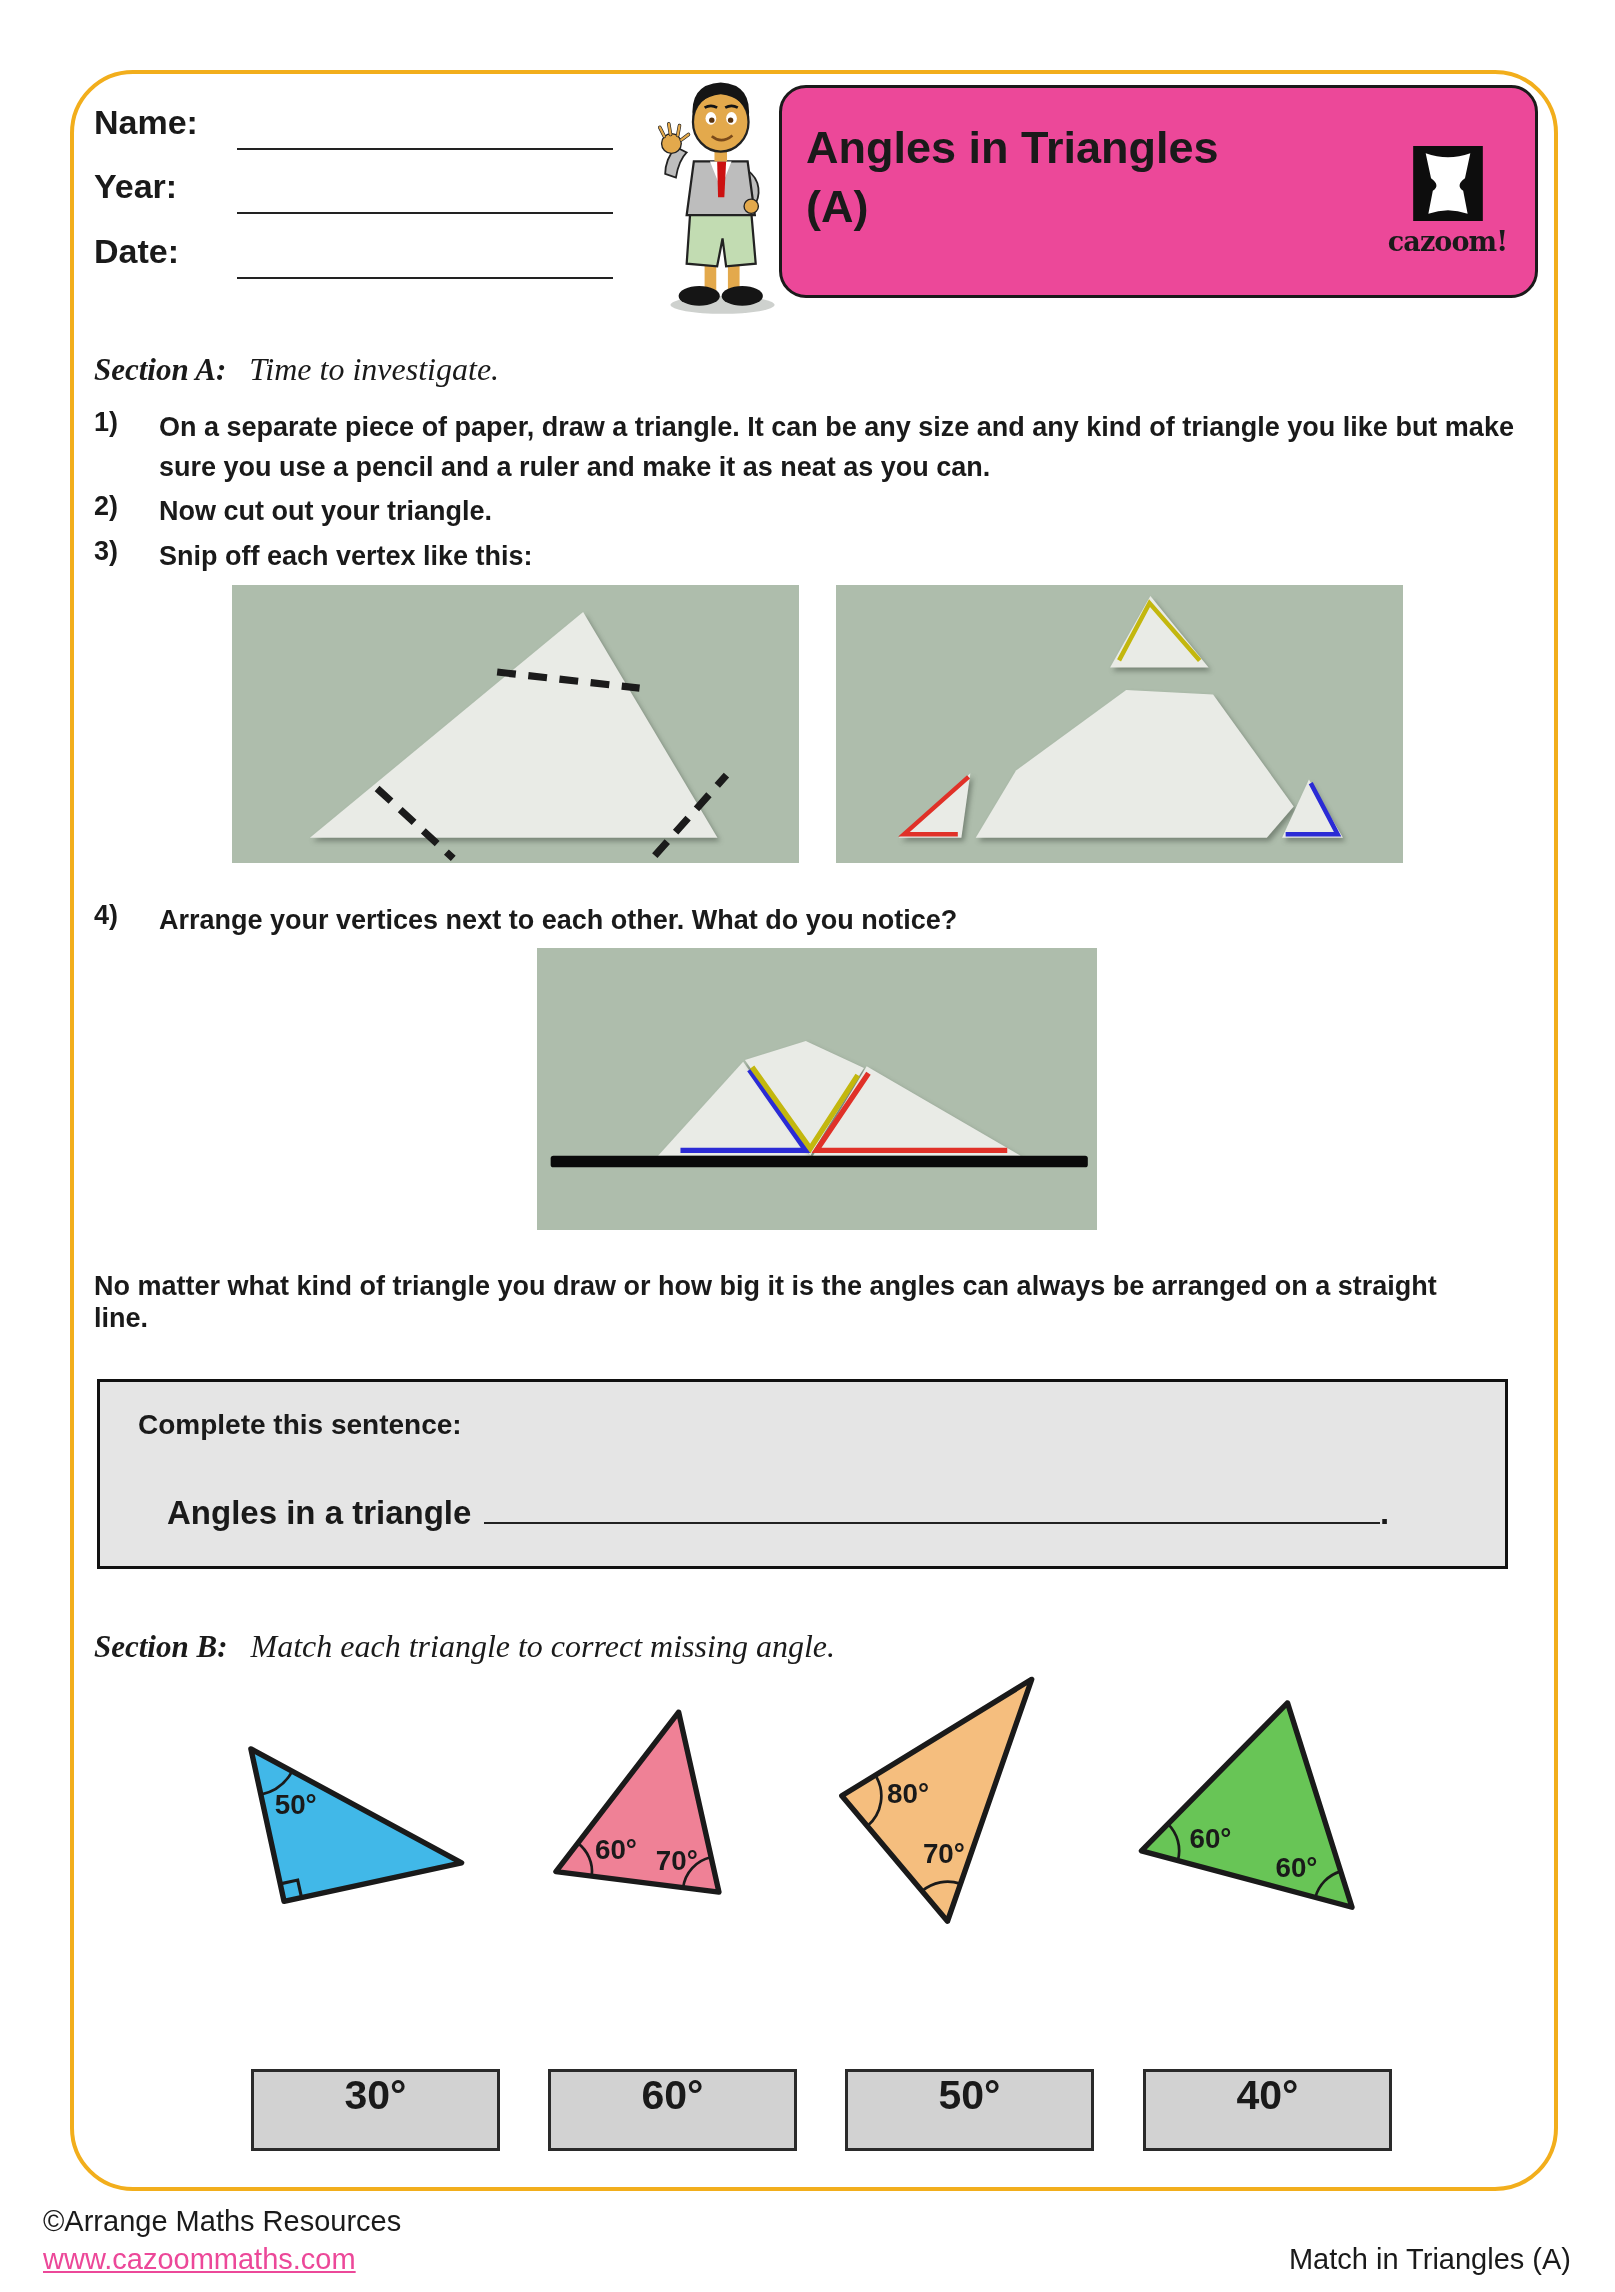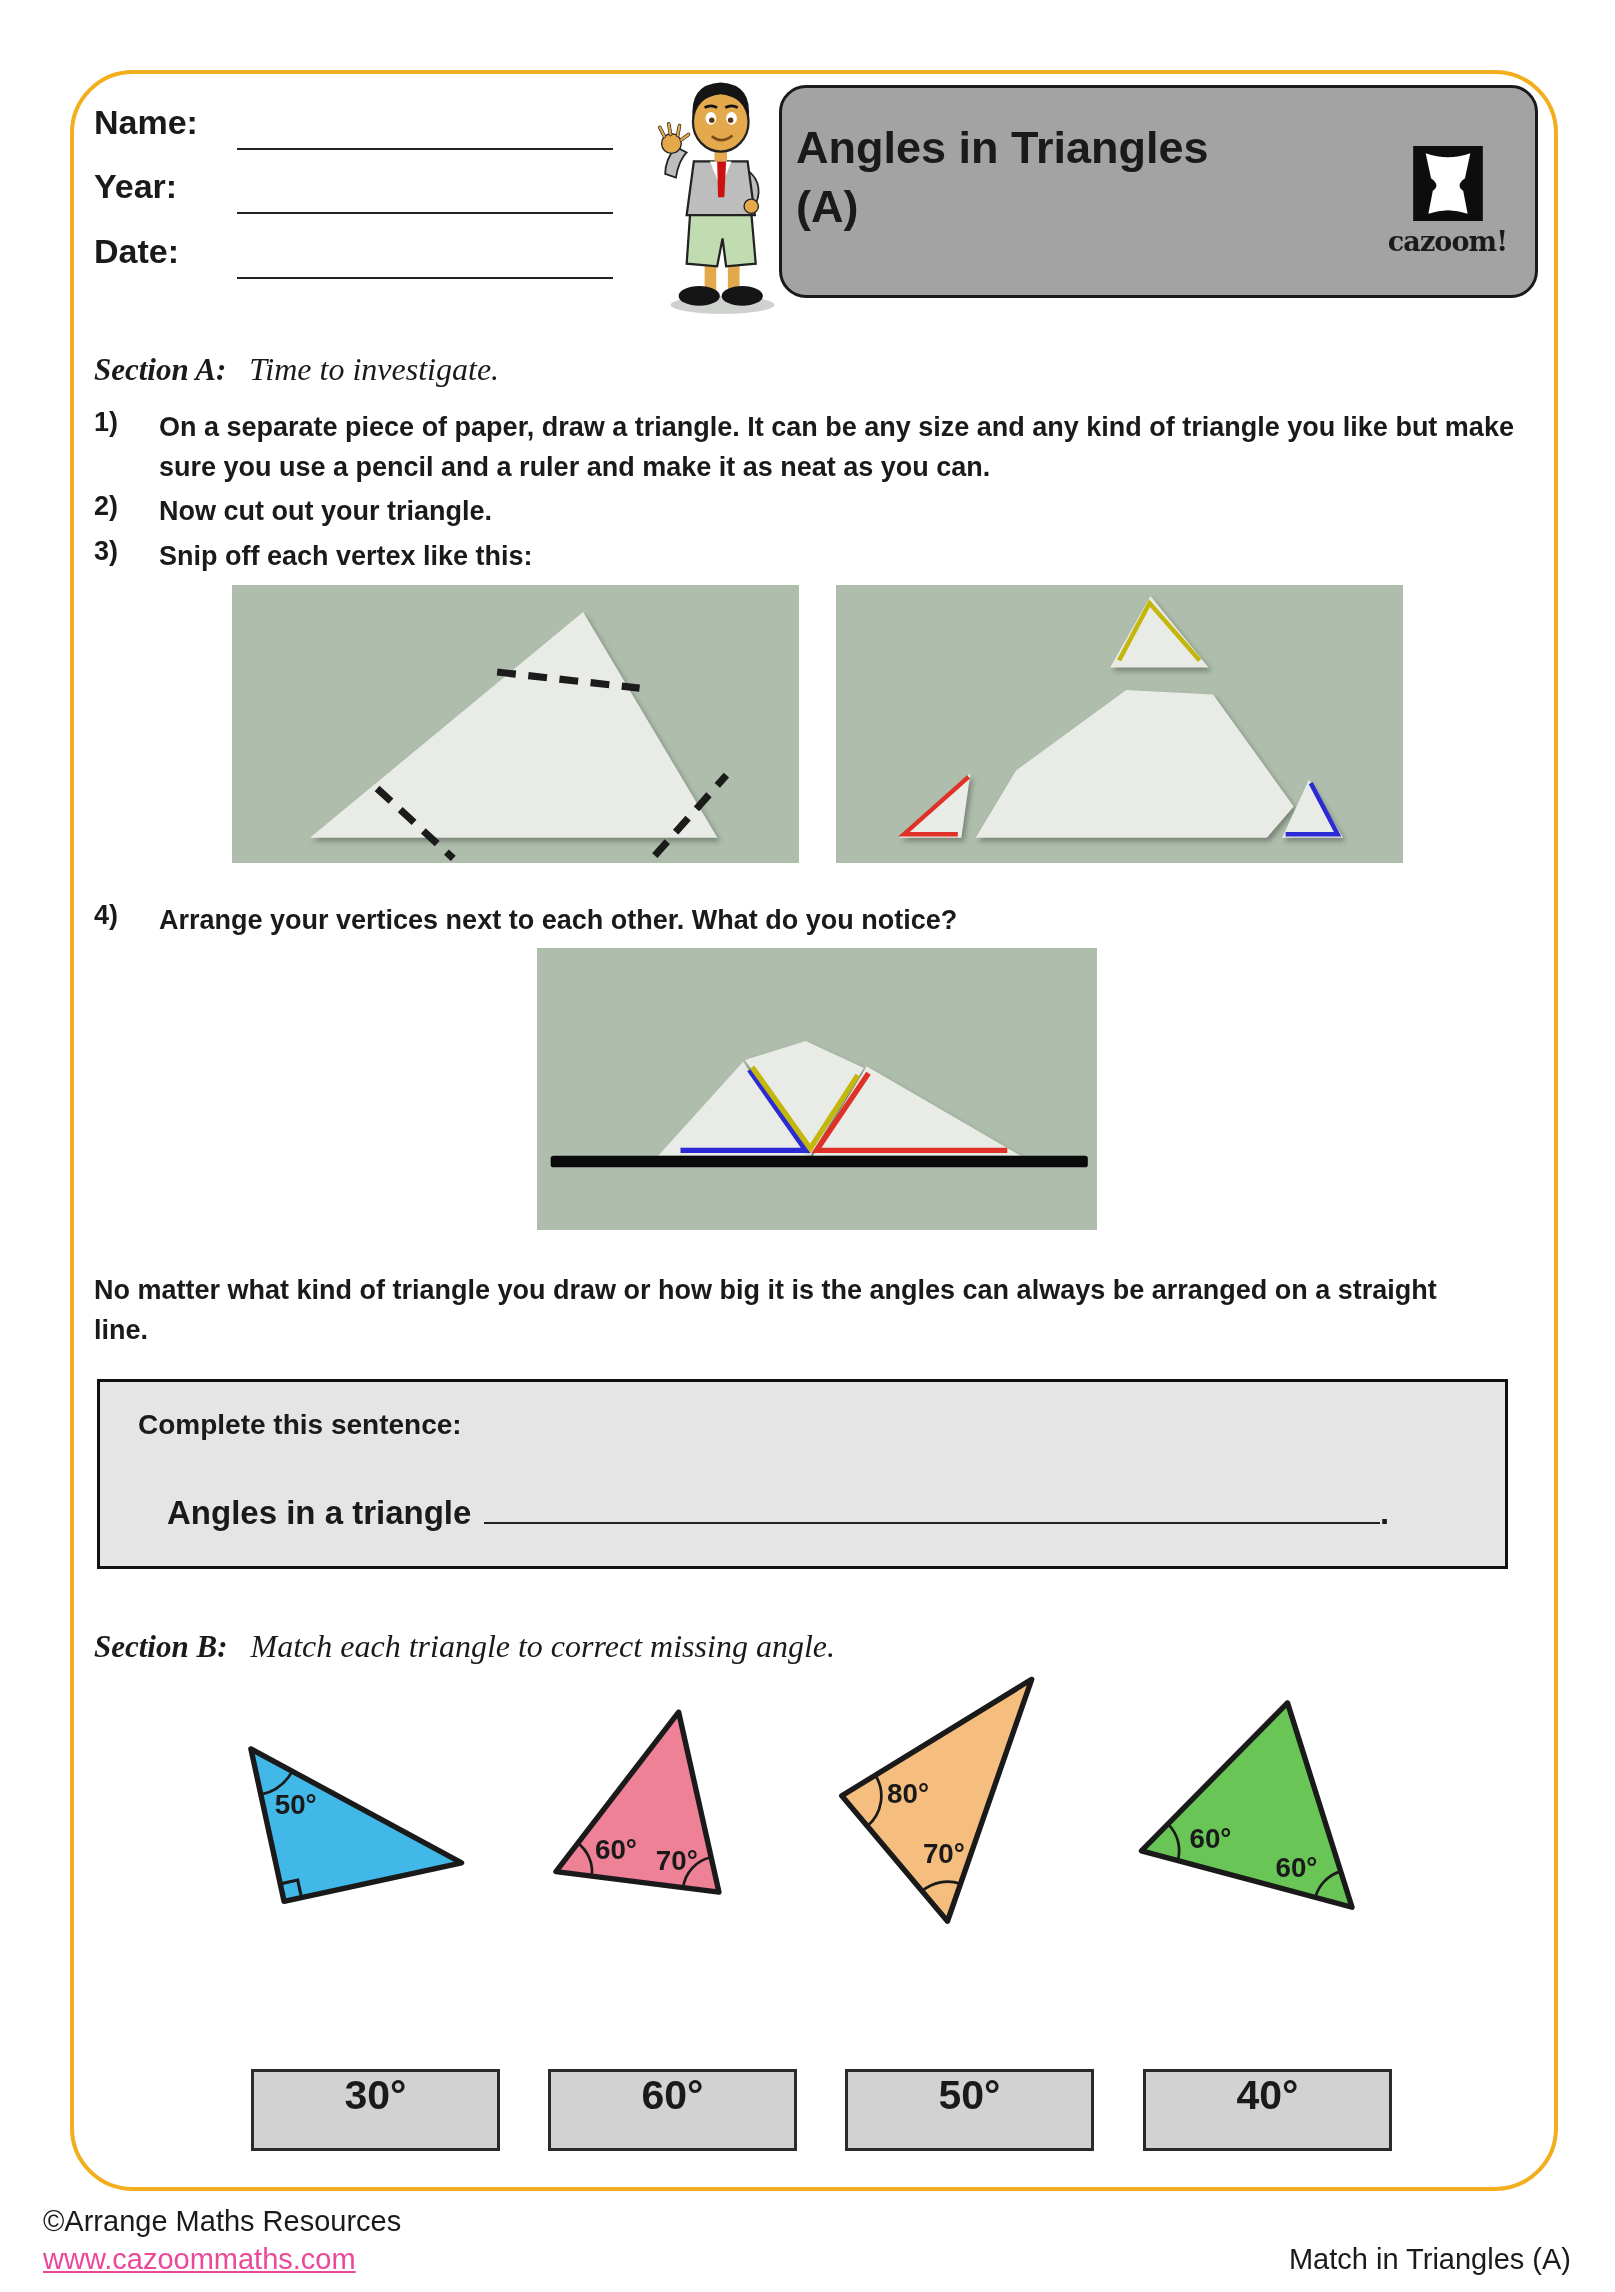--- a/index.html
+++ b/index.html
@@ -4,34 +4,34 @@
 <style>
   * { margin:0; padding:0; box-sizing:border-box; }
   html,body { width:1616px; height:2293px; background:#fff; font-family:"Liberation Sans",sans-serif; color:#1a1a1a; position:relative; overflow:hidden; }
   .abs { position:absolute; }
 
   .frame { left:70px; top:70px; width:1488px; height:2121px; border:4.5px solid #F2AE1C; border-radius:63px; }
 
   .field-label { font-size:34px; font-weight:700; }
   .field-line { width:376px; border-bottom:2.7px solid #222; height:0; }
 
-  .title-box { left:779px; top:85px; width:759px; height:213px; background:#a3a3a3; border:3.6px solid #1a1a1a; border-radius:27px; padding:30px 0 0 14px; }
+  .title-box { left:779px; top:85px; width:759px; height:213px; background:#ec4899; border:3.6px solid #1a1a1a; border-radius:27px; padding:30px 0 0 24px; }
   .title-line { font-size:45px; font-weight:700; line-height:1.32; }
   .logo-wrap { position:absolute; right:25px; top:58px; width:125px; text-align:center; }
   .logo-text { font-family:"DejaVu Serif",serif; font-weight:700; font-size:27px; letter-spacing:-0.9px; margin-top:1.8px; }
 
   .sec-head { font-family:"Liberation Serif",serif; font-weight:700; font-style:italic; font-size:31px; }
   .sec-sub  { font-family:"Liberation Serif",serif; font-style:italic; font-size:32px; font-weight:400; margin-left:23px; }
 
   .item-num  { font-size:27px; font-weight:700; }
   .item-text { font-size:27px; font-weight:700; line-height:40px; max-width:1379px; }
 
   .figure { background:#AEBDAC; }
 
-  .note { font-size:27px; font-weight:700; line-height:40px; max-width:1402px; }
+  .note { font-size:27px; font-weight:700; line-height:32px; max-width:1402px; }
 
   .complete-box { left:97px; top:1379px; width:1411px; height:190px; border:3.6px solid #111; background:#e5e5e5; }
   .cb-prompt { position:absolute; left:38px; top:27px; font-size:28px; font-weight:700; }
   .cb-sentence { position:absolute; left:67px; top:106px; font-size:33px; font-weight:700; white-space:nowrap; }
   .cb-blank { display:inline-block; width:896px; height:36px; border-bottom:2.7px solid #222; margin-left:12.5px; }
 
   .answer-box { top:2069px; width:249px; height:82px; background:#D2D2D2; border:3.6px solid #2a2a2a; display:flex; align-items:flex-start; justify-content:center; font-size:41px; font-weight:700; }
 
   .footer-copy { left:43px; top:2205px; font-size:29px; }
   .footer-link { left:43px; top:2243px; font-size:29px; color:#ec4899; text-decoration:underline; }

